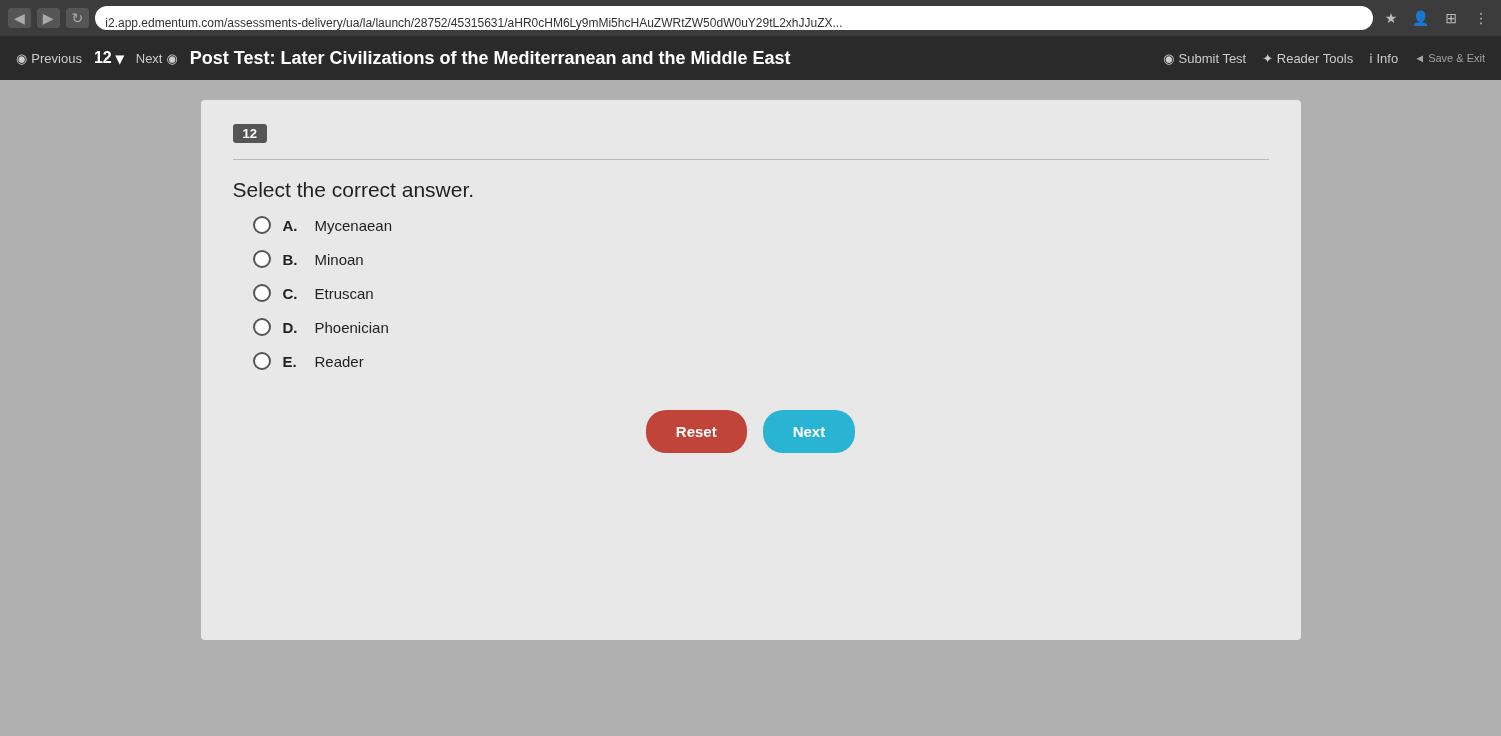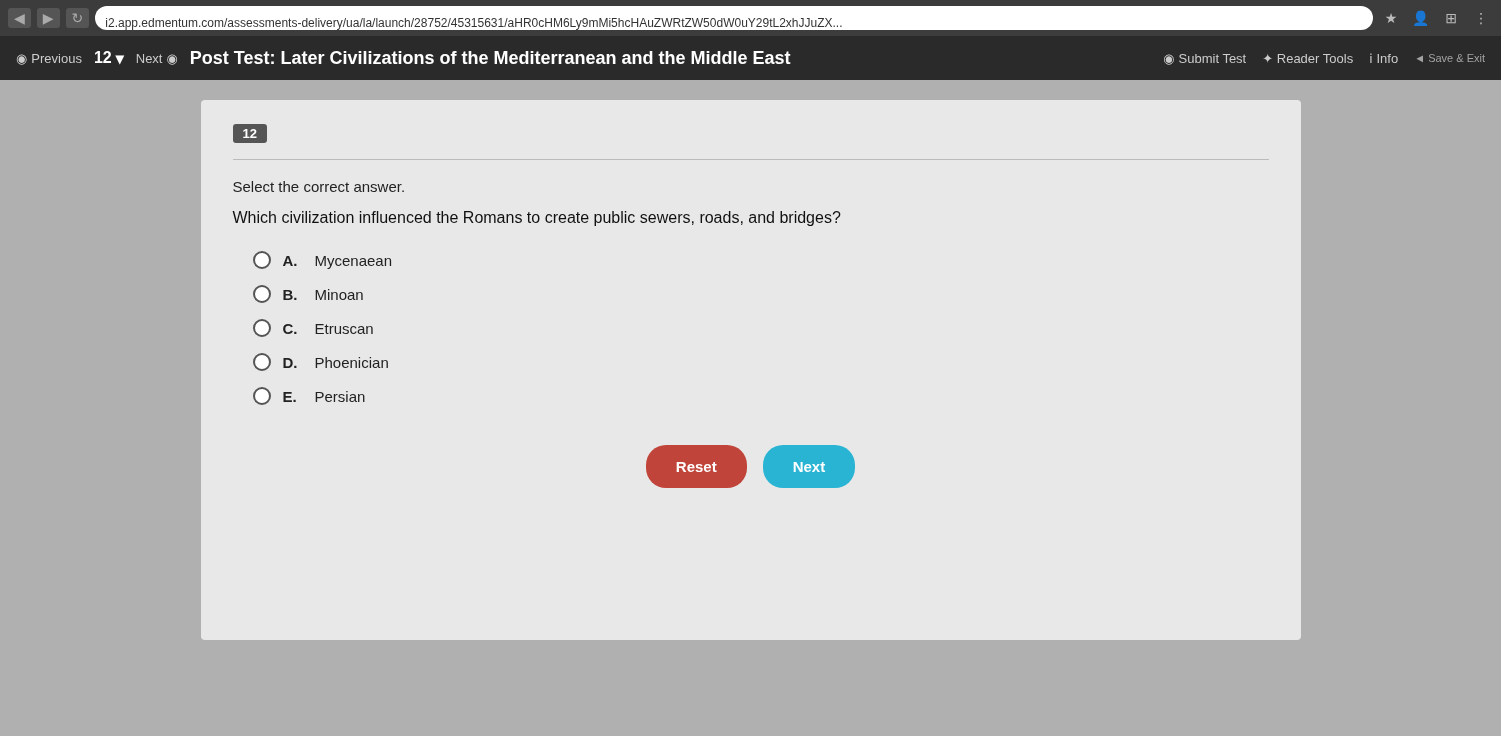--- a/index.html
+++ b/index.html
@@ -158,21 +158,21 @@
       margin-bottom: 16px;
     }
 
     .divider {
       border: none;
       border-top: 1px solid #bbb;
       margin-bottom: 18px;
     }
 
     .instruction-text {
-      font-size: 15px;
+      font-size: 21px;
       color: #222;
       margin-bottom: 14px;
     }
 
     .question-text {
       font-size: 16px;
       color: #111;
       margin-bottom: 24px;
       font-weight: 500;
     }
@@ -299,21 +299,20 @@
   </div>
 </div>
 
 <div class="main-content">
   <div class="question-card">
 
     <div class="question-number-badge">12</div>
     <hr class="divider">
 
     <p class="instruction-text">Select the correct answer.</p>
-    <p class="question-text">Which civilization influenced the Romans to create public sewers, roads, and bridges?</p>
 
     <div class="answer-options">
 
       <label class="answer-option">
         <span class="radio-circle"></span>
         <span class="option-letter">A.</span>
         <span class="option-text">Mycenaean</span>
       </label>
 
       <label class="answer-option">
@@ -330,21 +329,21 @@
 
       <label class="answer-option">
         <span class="radio-circle"></span>
         <span class="option-letter">D.</span>
         <span class="option-text">Phoenician</span>
       </label>
 
       <label class="answer-option">
         <span class="radio-circle"></span>
         <span class="option-letter">E.</span>
-        <span class="option-text">Persian</span>
+        <span class="option-text">Reader</span>
       </label>
 
     </div>
 
     <div class="button-row">
       <button class="reset-btn">Reset</button>
       <button class="next-btn">Next</button>
     </div>
 
   </div>

